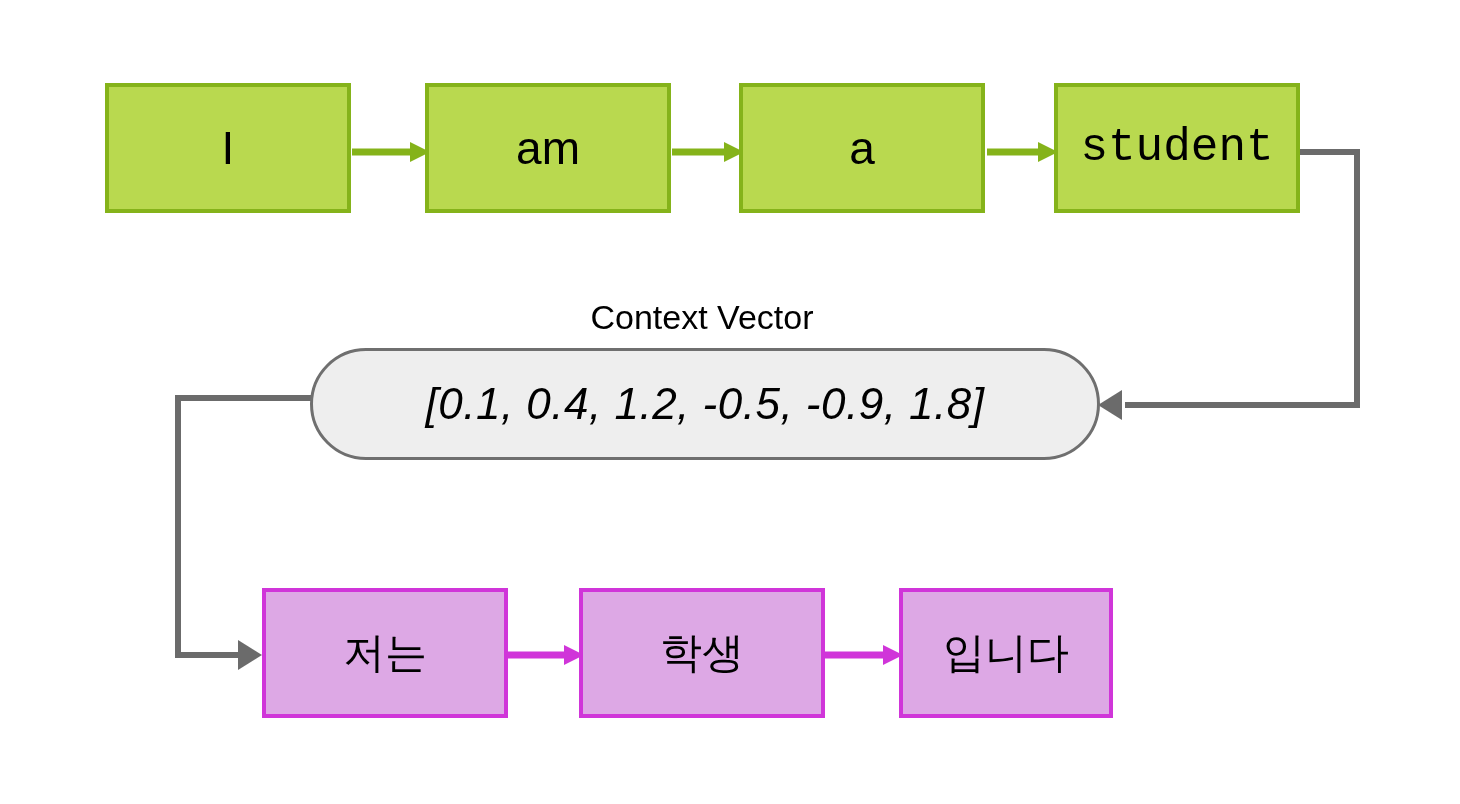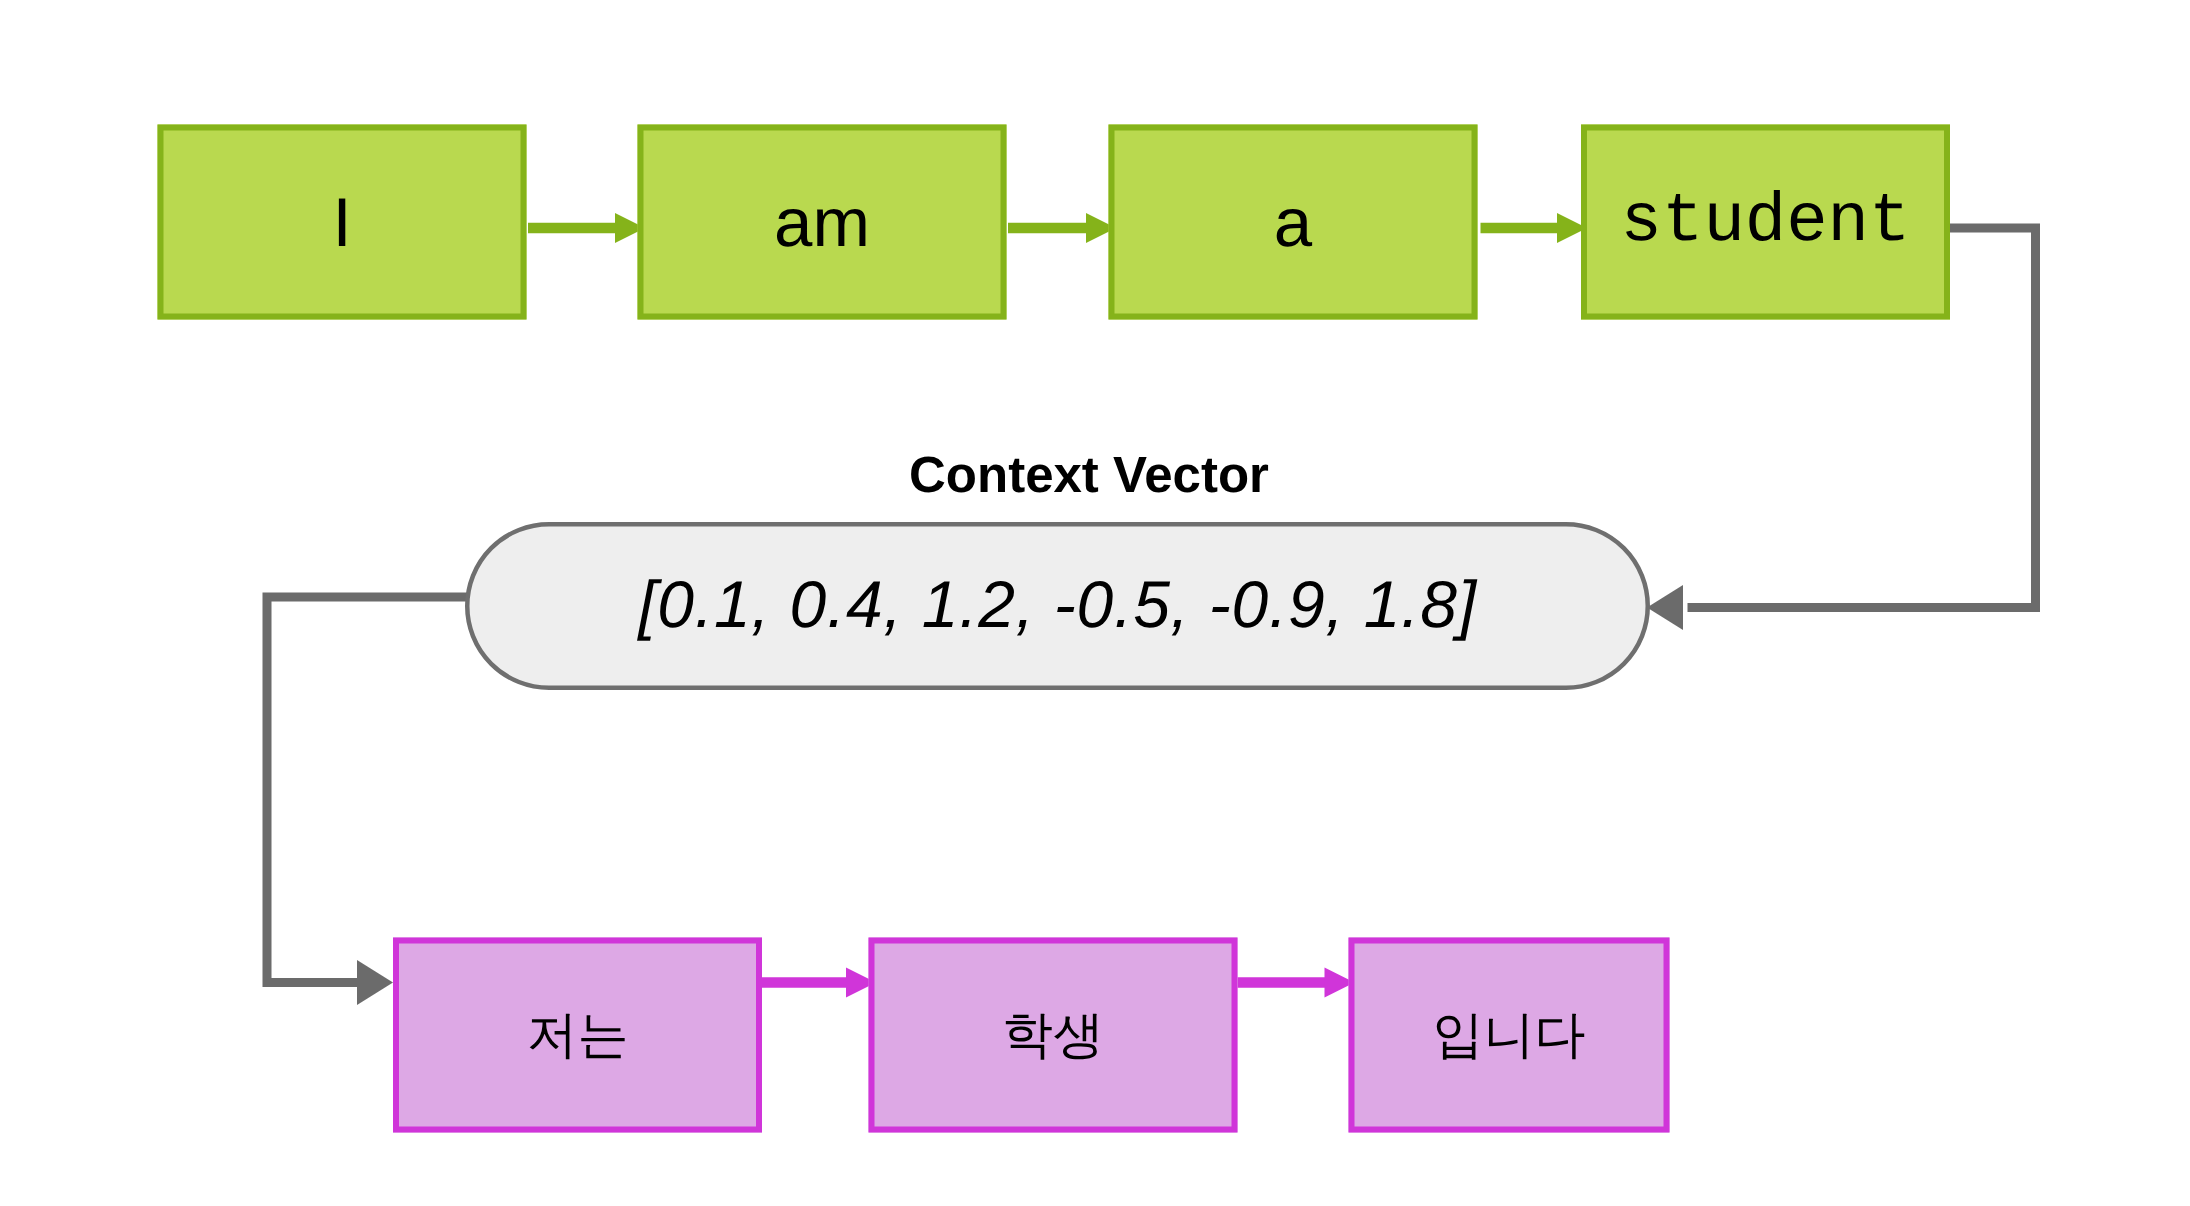--- a/index.html
+++ b/index.html
@@ -37,23 +37,22 @@
   }
   .node-encoder {
     background: #b9d94f;
     border: 4px solid #85b31a;
     font-size: 46px;
     line-height: 1;
   }
   .node-decoder {
     background: #dda8e5;
     border: 4px solid #d035d9;
-    font-size: 34px;
+    font-size: 42px;
     line-height: 1;
-    margin-top: 37px;
   }
   .node-context {
     background: #eeeeee;
     border: 3px solid #6f6f6f;
     border-radius: 999px;
     font-size: 44px;
     line-height: 1;
     letter-spacing: 0.5px;
     font-style: italic;
   }
@@ -112,21 +111,21 @@
   <div class="node node-encoder" style="left:425px; top:83px; width:246px; height:130px;align-items:center;">
     <span>am</span>
   </div>
   <div class="node node-encoder" style="left:739px; top:83px; width:246px; height:130px;">
     <span>a</span>
   </div>
   <div class="node node-encoder" style="left:1054px; top:83px; width:246px; height:130px;font-family:Liberation Mono, monospace;">
     <span>student</span>
   </div>
 
-  <div class="caption" style="left:526px; top:300px; width:400px;font-weight:bold;">Context Vector</div>
+  <div class="caption" style="left:502px; top:300px; width:400px;">Context Vector</div>
 
   <div class="node node-context" style="left:310px; top:348px; width:790px; height:112px;">
     <span>[0.1, 0.4, 1.2, -0.5, -0.9, 1.8]</span>
   </div>
 
   <div class="node node-decoder" style="left:262px; top:588px; width:246px; height:130px;">
     <span>저는</span>
   </div>
   <div class="node node-decoder" style="left:579px; top:588px; width:246px; height:130px;text-align:center;">
     <span>학생</span>

